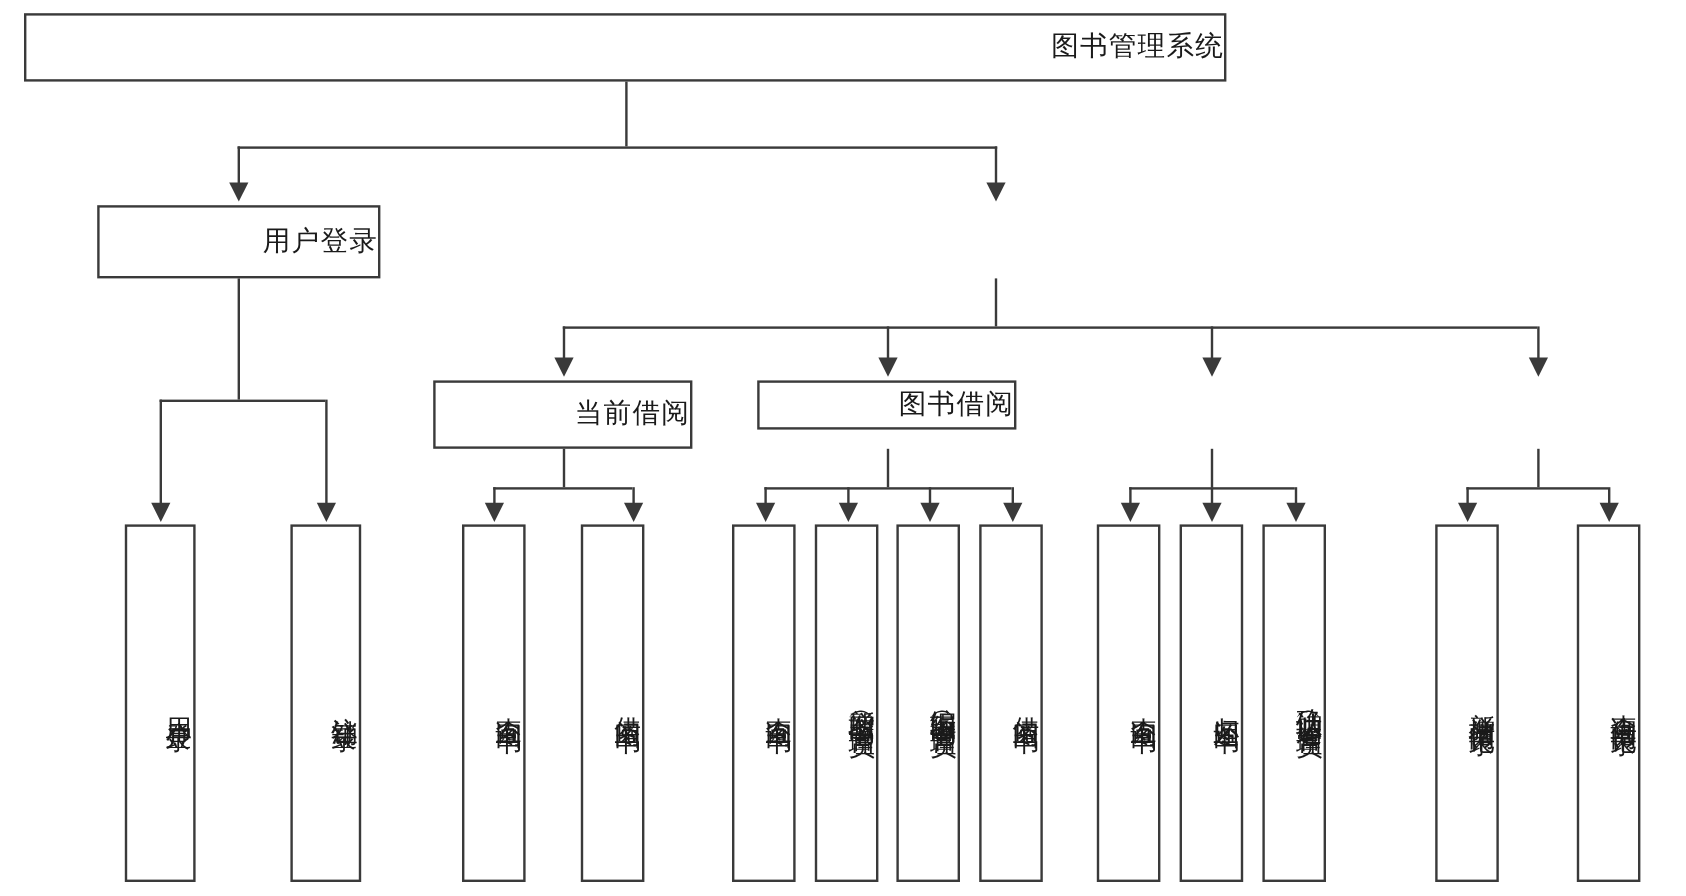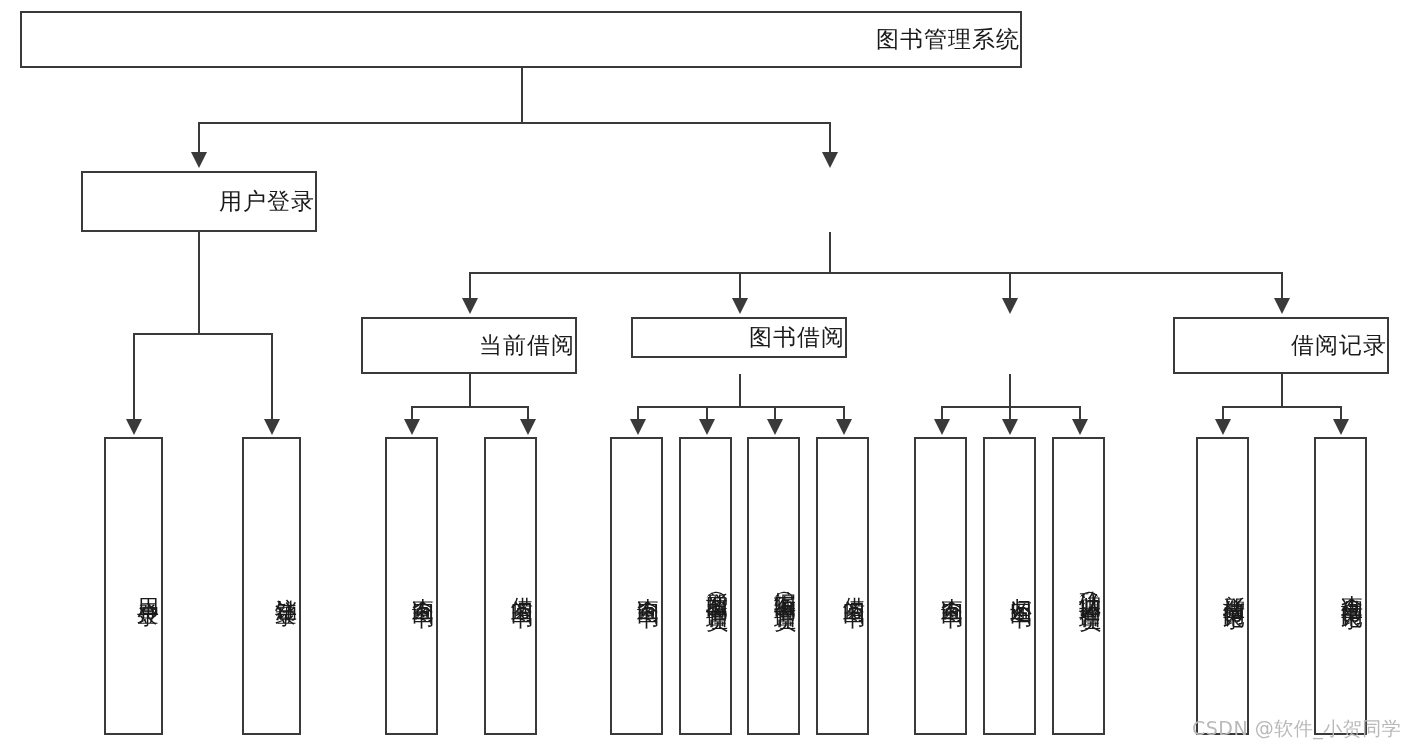--- a/index.html
+++ b/index.html
@@ -122,23 +122,20 @@
   <div class="arrow" style="left:1002px; top:298px;"></div>
   <div class="edge-v" style="left:1281px; top:272px; height:28px;"></div>
   <div class="arrow" style="left:1274px; top:298px;"></div>
 
   <div class="node horiz" style="left:361px; top:317px; width:216px; height:57px;">
     <span class="lbl">当前借阅</span>
   </div>
   <div class="node horiz" style="left:631px; top:317px; width:216px; height:41px;">
     <span class="lbl">图书借阅</span>
   </div>
-  <div class="node horiz" style="left:1173px; top:317px; width:216px; height:57px;">
-    <span class="lbl">借阅记录</span>
-  </div>
 
   <div class="edge-v" style="left:469px; top:374px; height:32px;"></div>
   <div class="edge-h" style="left:411px; top:406px; width:116px;"></div>
   <div class="edge-v" style="left:411px; top:406px; height:15px;"></div>
   <div class="arrow" style="left:404px; top:419px;"></div>
   <div class="edge-v" style="left:527px; top:406px; height:15px;"></div>
   <div class="arrow" style="left:520px; top:419px;"></div>
 
   <div class="node vert" style="left:385px; top:437px; width:53px; height:298px;">
     <span class="lbl">查询图书</span>
@@ -197,15 +194,14 @@
   <div class="edge-v" style="left:1340px; top:406px; height:15px;"></div>
   <div class="arrow" style="left:1333px; top:419px;"></div>
 
   <div class="node vert" style="left:1196px; top:437px; width:53px; height:298px;">
     <span class="lbl">新增借阅记录</span>
   </div>
   <div class="node vert" style="left:1314px; top:437px; width:53px; height:298px;">
     <span class="lbl">查询借阅记录</span>
   </div>
 
-  <div class="watermark" style="left:1192px; top:716px;">CSDN @软件_小贺同学</div>
 
 </div>
 
 </body></html>

